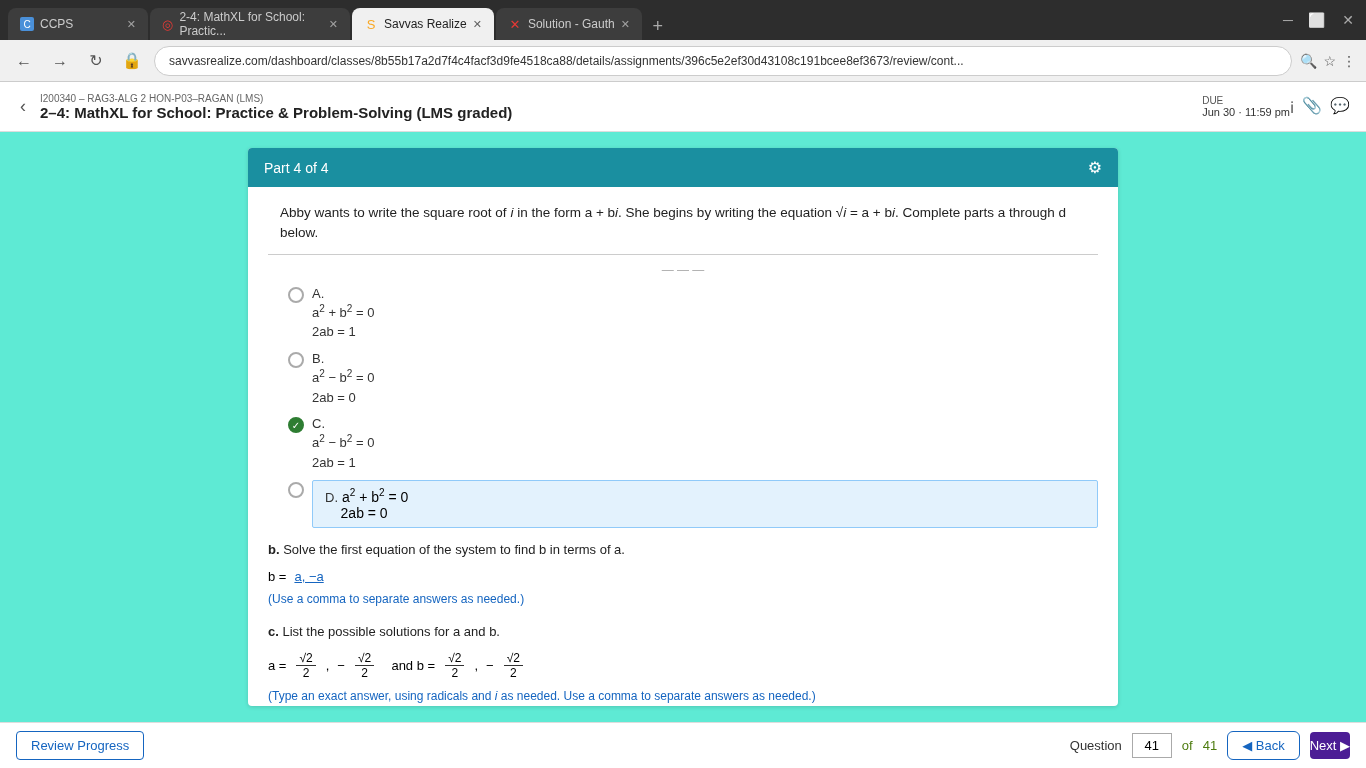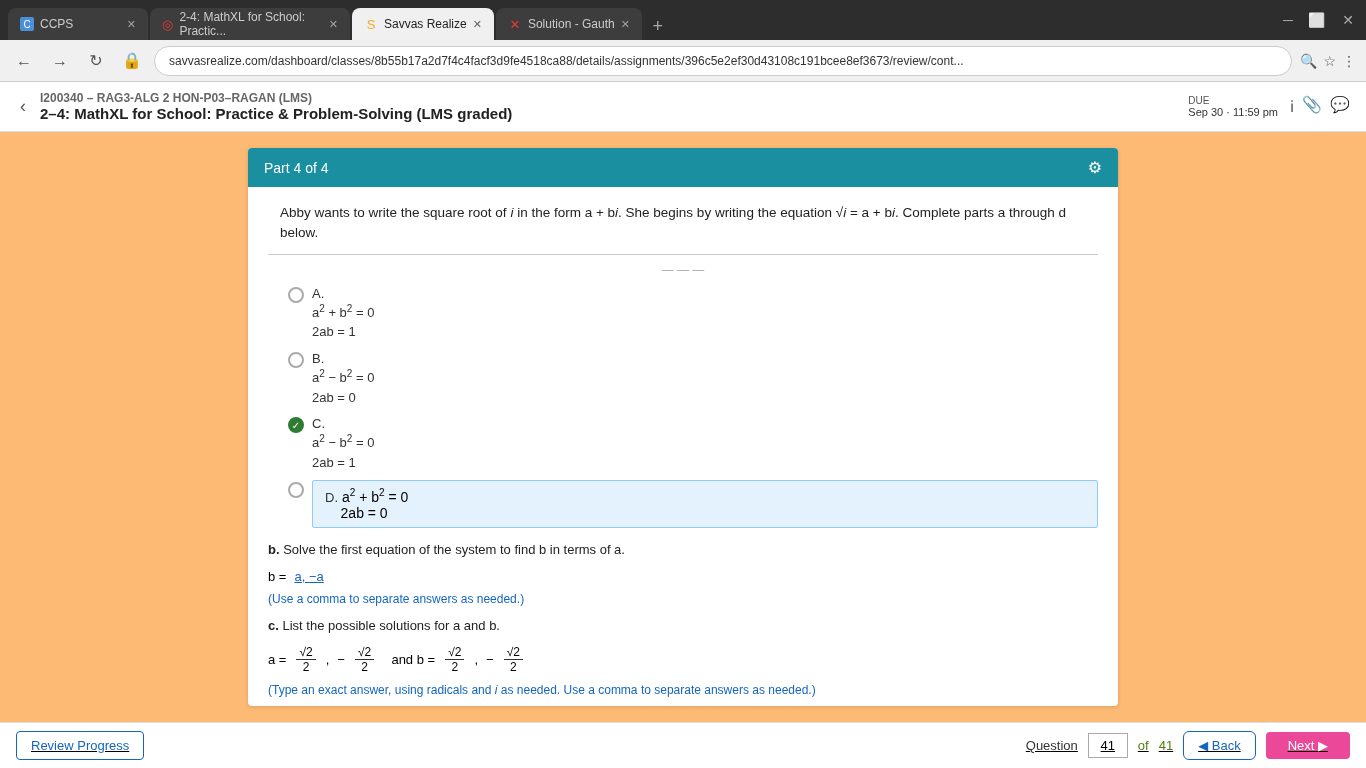--- a/index.html
+++ b/index.html
@@ -24,30 +24,30 @@
     .addr-icon { color: #555; font-size: 14px; cursor: pointer; }
 
     
     .page { background: #f0f0f0; height: calc(768px - 82px); overflow: hidden; display: flex; flex-direction: column; }
 
     
     .assignment-header { background: white; padding: 6px 16px; display: flex; align-items: center; justify-content: space-between; border-bottom: 1px solid #ddd; min-height: 50px; }
     .assignment-left { display: flex; align-items: center; gap: 10px; }
     .back-arrow { font-size: 18px; color: #555; cursor: pointer; padding: 4px; }
     .assignment-info { display: flex; flex-direction: column; }
-    .assignment-breadcrumb { font-size: 12px; color: #666; font-weight: bold; }
+    .assignment-breadcrumb { font-size: 10px; color: #666; }
     .assignment-title { font-size: 15px; font-weight: bold; color: #222; }
-    .assignment-right { display: flex; align-items: flex-start; gap: 12px; }
+    .assignment-right { display: flex; align-items: flex-end; }
     .due-label { font-size: 10px; color: #555; }
     .due-date { font-size: 11px; color: #333; }
     .header-icons { display: flex; gap: 8px; }
     .header-icon { color: #555; font-size: 16px; cursor: pointer; }
 
     
-    .content-area { flex: 1; overflow-y: auto; background: #fdba74; display: flex; justify-content: center; padding: 16px 0; }
+    .content-area { flex: 1; overflow-y: auto; background: #5eead4; display: flex; justify-content: center; padding: 16px 0; }
     .question-card { background: white; width: 870px; border-radius: 4px; box-shadow: 0 1px 4px rgba(0,0,0,0.15); }
 
     
     .part-header { background: #1a8fa0; color: white; padding: 10px 16px; display: flex; align-items: center; justify-content: space-between; border-radius: 4px 4px 0 0; }
     .part-label { font-size: 14px; font-weight: 500; }
     .settings-icon { font-size: 16px; cursor: pointer; }
 
     
     .question-body { padding: 16px 20px; }
     .question-text { font-size: 13.5px; color: #222; line-height: 1.5; margin-bottom: 10px; margin-left: 12px; }
@@ -67,28 +67,28 @@
     .option-highlighted { background: #e3f2fd; border: 1px solid #90caf9; padding: 6px 12px; border-radius: 2px; flex: 1; }
 
     
     sup { font-size: 10px; }
 
     
     .answer-line { display: flex; align-items: center; gap: 8px; margin: 8px 0; font-size: 13px; flex-wrap: wrap; }
     .answer-hint { color: #1565c0; font-size: 12px; display: block; margin-top: 2px; }
 
     
-    .footer-nav { background: white; border-top: 1px solid #ddd; padding: 0 16px; height: 46px; display: flex; align-items: center; justify-content: space-between; text-decoration: underline; }
+    .footer-nav { background: white; border-top: 1px solid #ddd; padding: 0 16px; height: 46px; display: flex; align-items: center; justify-content: space-between; }
     .review-progress-btn { border: 1px solid #1565c0; color: #1565c0; background: white; padding: 6px 14px; border-radius: 4px; font-size: 13px; cursor: pointer; }
     .question-nav { display: flex; align-items: center; gap: 10px; }
     .q-label { font-size: 13px; color: #333; }
     .q-num-box { border: 1px solid #aaa; padding: 4px 10px; font-size: 13px; min-width: 40px; text-align: center; }
     .q-of { font-size: 13px; color: #4d7c0f; }
     .back-btn { background: white; border: 1px solid #1565c0; color: #1565c0; padding: 6px 14px; border-radius: 6px; font-size: 13px; cursor: pointer; display: flex; align-items: center; gap: 4px; }
-    .next-btn { background: #ec4899; color: white; padding: 6px 22px; border-radius: 4px; font-size: 13px; cursor: pointer; display: flex; align-items: center; gap: 4px; border: none; }
+    .next-btn { background: #4c1d95; color: white; padding: 6px 0; border-radius: 4px; font-size: 13px; cursor: pointer; display: flex; align-items: center; gap: 4px; border: none; }
 
     .fraction { display: inline-flex; flex-direction: column; align-items: center; margin: 0 2px; font-size: 12px; vertical-align: middle; }
     .fraction .num { border-bottom: 1px solid #333; padding: 0 3px; line-height: 1.2; }
     .fraction .den { padding: 0 3px; line-height: 1.2; }
   </style>
 </head>
 <body>
 
 <div class="browser-chrome">
   <div class="browser-tabs">
@@ -142,21 +142,21 @@
     <div class="assignment-left">
       <div class="back-arrow">‹</div>
       <div class="assignment-info">
         <div class="assignment-breadcrumb">I200340 – RAG3-ALG 2 HON-P03–RAGAN (LMS)</div>
         <div class="assignment-title">2–4: MathXL for School: Practice &amp; Problem-Solving (LMS graded)</div>
       </div>
     </div>
     <div class="assignment-right">
       <div>
         <div class="due-label">DUE</div>
-        <div class="due-date">Sep 30 · 11:59 pm</div>
+        <div class="due-date">Jun 30 · 11:59 pm</div>
       </div>
       <div class="header-icons">
         <span class="header-icon">ℹ</span>
         <span class="header-icon">📎</span>
         <span class="header-icon">💬</span>
       </div>
     </div>
   </div>
 
   <div class="content-area">
@@ -221,21 +221,21 @@
 
         <div class="sub-question">
           <span class="sub-label">b.</span> Solve the first equation of the system to find b in terms of a.
         </div>
         <div class="answer-line">
           <span>b = </span>
           <span style="text-decoration:underline; color:#1565c0;">a, −a</span>
         </div>
         <span class="answer-hint">(Use a comma to separate answers as needed.)</span>
 
-        <div class="sub-question" style="margin-top:10px;">
+        <div class="sub-question" style="margin-top:16px;">
           <span class="sub-label">c.</span> List the possible solutions for a and b.
         </div>
         <div class="answer-line">
           <span>a = </span>
           <span class="fraction">
               <span class="num">√2</span>
               <span class="den">2</span>
             </span>
           <span>,</span>
           <span>−</span>

